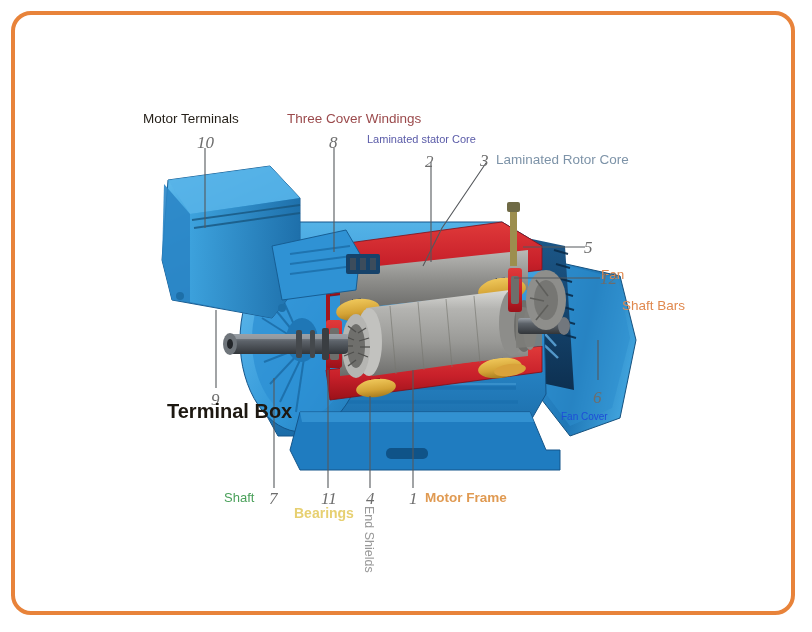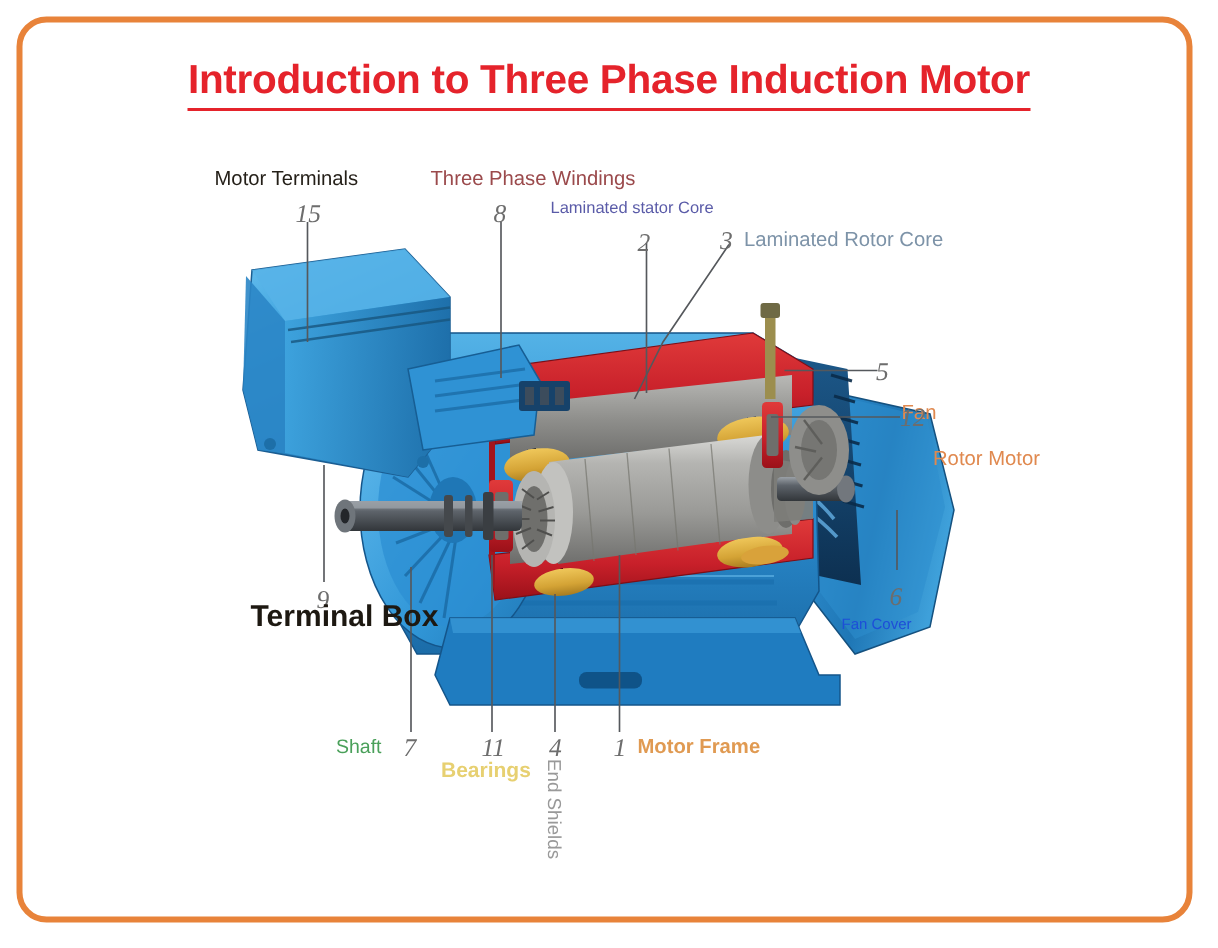--- a/index.html
+++ b/index.html
@@ -113,23 +113,20 @@
     height: 330px;
   }
 </style>
 </head>
 <body>
 
 <div id="page">
 
   <div id="frame"></div>
 
-  <div id="title-wrap">
-    <span id="title">Introduction to Three Phase Induction Motor</span>
-  </div>
 
   <div id="stage">
 
     <svg id="motor-svg" viewBox="0 0 520 330">
       <defs>
         <linearGradient id="gBlue" x1="0" y1="0" x2="0" y2="1">
           <stop offset="0%" stop-color="#54b2e6"></stop>
           <stop offset="45%" stop-color="#2e92d6"></stop>
           <stop offset="100%" stop-color="#1b6ca8"></stop>
         </linearGradient>
@@ -380,36 +377,36 @@
 
         <path d="M328 488 L328 370"></path>
 
         <path d="M370 488 L370 396"></path>
 
         <path d="M413 488 L413 370"></path>
       </g>
     </svg>
 
     <span class="lbl c-dark" style="left:143px; top:112px;">Motor Terminals</span>
-    <span class="num" style="left:197px; top:133px;">15</span>
-
-    <span class="lbl c-maroon" style="left:287px; top:112px;">Three Phase Windings</span>
+    <span class="num" style="left:197px; top:133px;">10</span>
+
+    <span class="lbl c-maroon" style="left:287px; top:112px;">Three Cover Windings</span>
     <span class="num" style="left:329px; top:133px;">8</span>
 
     <span class="lbl c-indigo" style="left:367px; top:134px;">Laminated stator Core</span>
     <span class="num" style="left:425px; top:152px;">2</span>
 
     <span class="lbl c-slate" style="left:496px; top:153px;">Laminated Rotor Core</span>
     <span class="num" style="left:480px; top:151px;">3</span>
 
     <span class="num" style="left:584px; top:238px;">5</span>
     <span class="lbl c-orange" style="left:601px; top:240px;">Fan</span>
 
     <span class="num" style="left:600px; top:269px;">12</span>
-    <span class="lbl c-orange" style="left:622px; top:271px;">Rotor Motor</span>
+    <span class="lbl c-orange" style="left:622px; top:271px;">Shaft Bars</span>
 
     <span class="num" style="left:593px; top:388px;">6</span>
     <span class="lbl c-red" style="left:561px; top:412px;">Fan Cover</span>
 
     <span class="num" style="left:211px; top:390px;">9</span>
     <span class="lbl c-darkb" style="left:167px; top:401px;">Terminal Box</span>
 
     <span class="lbl c-green" style="left:224px; top:491px;">Shaft</span>
     <span class="num" style="left:269px; top:489px;">7</span>
 

